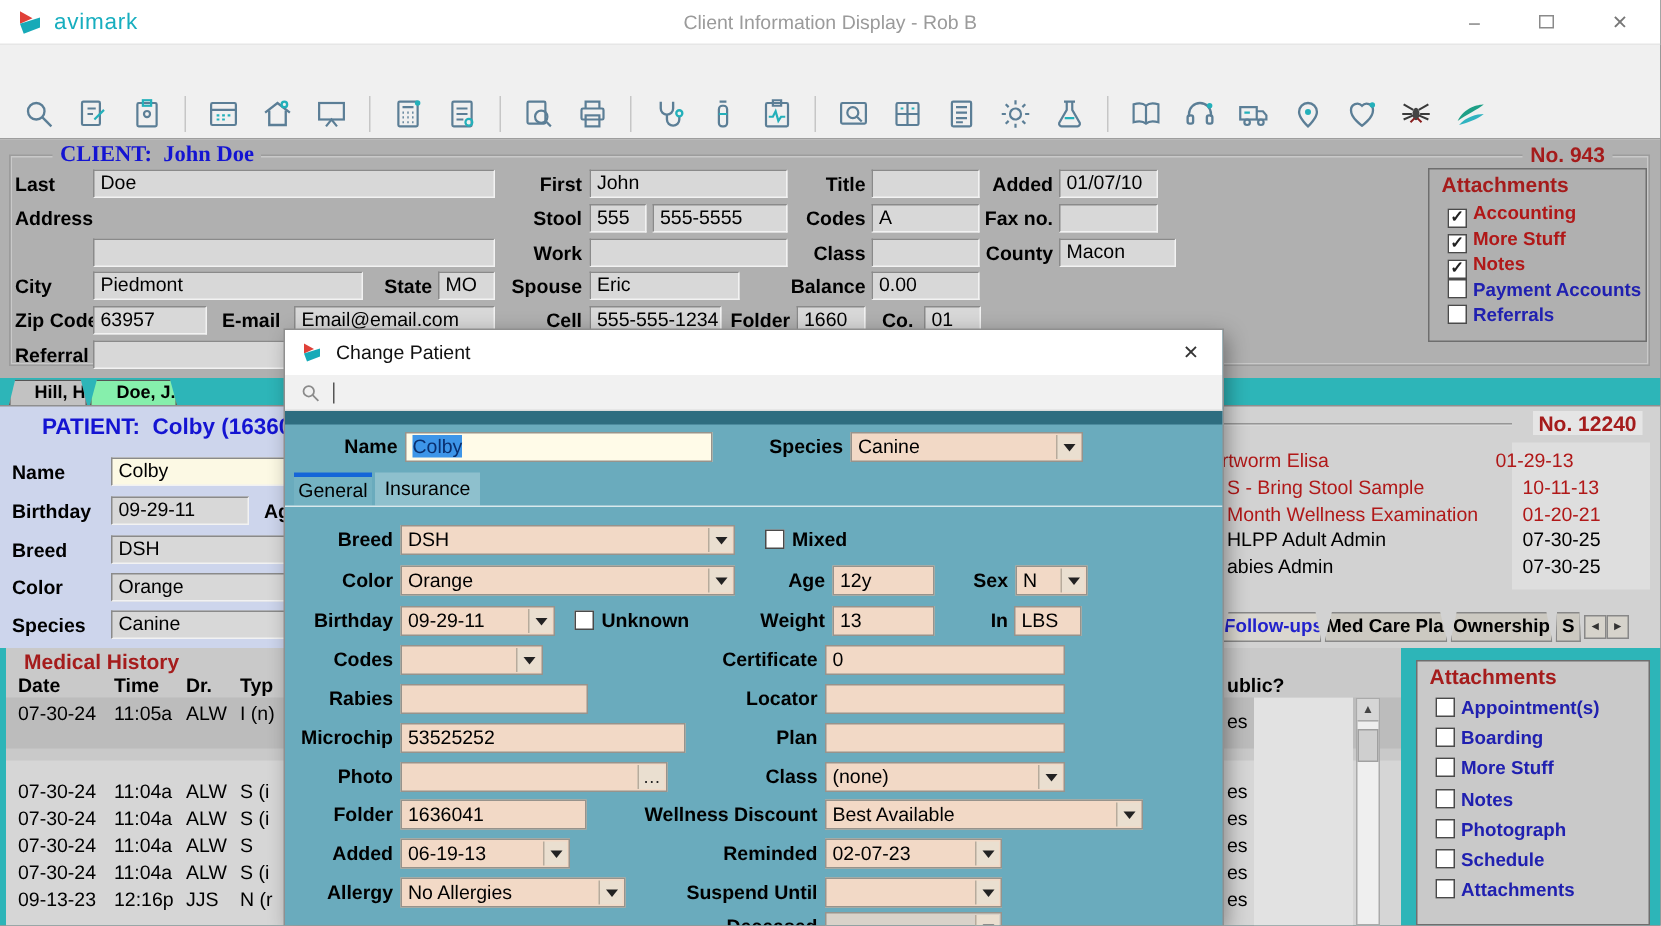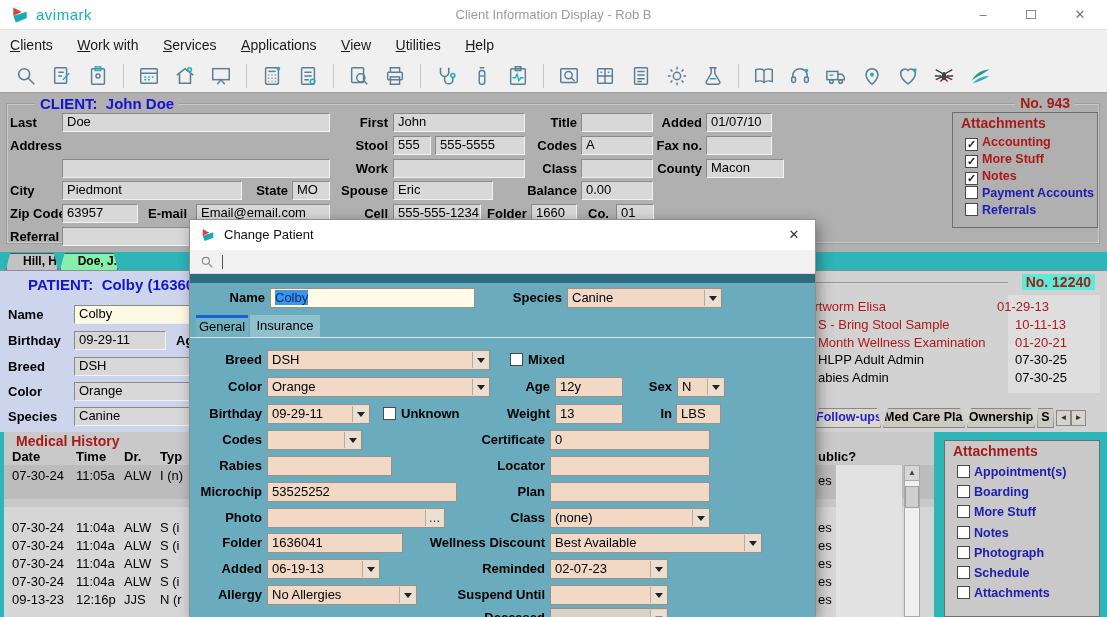--- a/index.html
+++ b/index.html
@@ -32,36 +32,36 @@
   .fld { position:absolute; height:19px; background:#d8d8d8; border:1px solid; border-color:#8a8a8a #f2f2f2 #f2f2f2 #8a8a8a; font-size:13px; line-height:16px; padding:0 4px; white-space:nowrap; overflow:hidden; color:#000; }
   .cream { background:#fcf9e4; }
   .cb { position:absolute; width:13px; height:13px; background:#fff; border:1px solid #4a4a4a; font-size:11px; line-height:11px; text-align:center; color:#222; }
   .red { color:#b01818; }
   .blue { color:#2020b0; }
   .grooveline { position:absolute; height:1px; background:#969696; box-shadow:0 1px 0 #d9d9d9; }
 
   
   #client { position:absolute; left:0; top:93px; width:1107px; height:159px; background:#b0b0b0; }
   #client-frame { position:absolute; left:6px; top:10px; width:1094px; height:141px; border:1px solid #9c9c9c; box-shadow:inset 0 0 0 1px #c9c9c9; }
-  #client-legend { position:absolute; left:28px; top:-9px; background:#b0b0b0; padding:0 5px; font-size:15px; font-weight:bold; color:#1414d2; white-space:nowrap; }
+  #client-legend { position:absolute; left:28px; top:-9px; background:#b0b0b0; padding:0 5px; font-size:15px; font-weight:bold; color:#1414d2; white-space:nowrap;font-family:Liberation Serif, serif; }
   #client-number { position:absolute; right:24px; top:-9px; background:#b0b0b0; padding:0 5px; font-size:14px; font-weight:bold; color:#a51c1c; }
   .attbox { position:absolute; border:1px solid #6e6e6e; }
   .attitle { position:absolute; left:8px; top:2px; font-size:14px; font-weight:bold; color:#a51c1c; }
   .attitem { position:absolute; left:12px; font-size:12.5px; font-weight:bold; white-space:nowrap; }
   .attitem .cb { position:relative; display:inline-block; vertical-align:-2px; margin-right:4px; }
 
   
   #band { position:absolute; left:0; top:252px; width:1107px; height:18px; background:#2db5b8; }
   .ctab { position:absolute; top:1px; height:17px; background:#c2c2c2; border:1px solid #555; border-bottom:none; font-size:12px; font-weight:bold; text-align:right; line-height:15px; clip-path:polygon(8% 0,92% 0,100% 100%,0 100%); }
 
   
   #patient-left { position:absolute; left:0; top:270px; width:560px; height:162px; background:#cdd5ec; border-top:1px solid #8f8f8f; }
   #patient-header { position:absolute; left:28px; top:5px; font-size:15px; font-weight:bold; color:#1414d2; white-space:nowrap; }
   #patient-right { position:absolute; left:560px; top:270px; width:547px; height:162px; background:#d2d2d2; border-top:1px solid #8f8f8f; }
-  #patient-number { position:absolute; right:12px; top:3px; font-size:14px; font-weight:bold; color:#a51c1c; background:#5eead4; padding:0 4px; }
+  #patient-number { position:absolute; right:12px; top:3px; font-size:14px; font-weight:bold; color:#a51c1c; background:#e5e5e5; padding:0 4px; }
   .rem-row { position:absolute; font-size:13px; white-space:nowrap; }
   .rem-date { position:absolute; left:197px; }
   .ptab { position:absolute; top:137px; height:20px; background:#ccc9c1; border:1px solid #888; font-size:12.5px; font-weight:bold; text-align:center; line-height:17px; clip-path:polygon(6% 0,94% 0,100% 100%,0 100%); white-space:nowrap; overflow:hidden; }
   .ptab.active { background:#dad7cf; color:#2222cc; }
   .ptab-arrows { position:absolute; top:139px; height:16px; display:flex; }
   .ptab-arrows span { width:15px; height:16px; background:#d6d3cb; border:1px solid #888; font-size:8px; line-height:14px; text-align:center; color:#333; }
 
   
   #lowerbase { position:absolute; left:0; top:432px; width:1107px; height:185px; background:#2db5b8; }
   #medhist { position:absolute; left:4px; top:432px; width:930px; height:185px; background:#c9c9c9; }
@@ -108,29 +108,20 @@
         <path d="M4 3l10 5.5L4 13z" fill="#e04038"></path>
         <path d="M20 8l-16 5 3 8 13-5z" fill="#17aab8"></path>
       </svg>
     <span class="brand-text">avimark</span>
     <span id="win-title">Client Information Display - Rob B</span>
     <span class="winbtn" style="left:960px">–</span>
     <span class="winbtn" style="left:1008px"><span class="maxbox"></span></span>
     <span class="winbtn" style="left:1057px">✕</span>
   </div>
 
-  <div id="menubar">
-    <span class="menu-item">Clients</span>
-    <span class="menu-item">Work with</span>
-    <span class="menu-item">Services</span>
-    <span class="menu-item">Applications</span>
-    <span class="menu-item">View</span>
-    <span class="menu-item">Utilities</span>
-    <span class="menu-item">Help</span>
-  </div>
 
   <div id="toolbar">
     <span class="tbi">
         <svg viewBox="0 0 24 24" fill="none" stroke="#5b7e96" stroke-width="1.7">
           <circle cx="10" cy="10" r="6"></circle>
           <path d="M14.5 14.5L21 21"></path>
         </svg>
       </span>
     <span class="tbi">
         <svg viewBox="0 0 24 24" fill="none" stroke="#5b7e96" stroke-width="1.6">
@@ -558,21 +549,21 @@
       <div class="dfld" style="left:360px;top:199px;width:160px"></div>
 
       <span class="lbl lblr" style="left:0;top:227px;width:72px">Photo</span>
       <div class="dfld" style="left:77px;top:225px;width:178px"><span></span><span class="browse-btn">…</span></div>
       <span class="lbl lblr" style="left:230px;top:227px;width:125px">Class</span>
       <div class="dfld" style="left:360px;top:225px;width:160px"><span>(none)</span><span class="dd-btn">
             <i></i>
           </span></div>
 
       <span class="lbl lblr" style="left:0;top:252px;width:72px">Folder</span>
-      <div class="dfld" style="left:77px;top:250px;width:136px">1636041</div>
+      <div class="dfld" style="left:77px;top:250px;width:124px">1636041</div>
       <span class="lbl lblr" style="left:175px;top:252px;width:180px">Wellness Discount</span>
       <div class="dfld" style="left:360px;top:250px;width:212px"><span>Best Available</span><span class="dd-btn">
             <i></i>
           </span></div>
 
       <span class="lbl lblr" style="left:0;top:278px;width:72px">Added</span>
       <div class="dfld" style="left:77px;top:276px;width:113px"><span>06-19-13</span><span class="dd-btn">
             <i></i>
           </span></div>
       <span class="lbl lblr" style="left:230px;top:278px;width:125px">Reminded</span>

